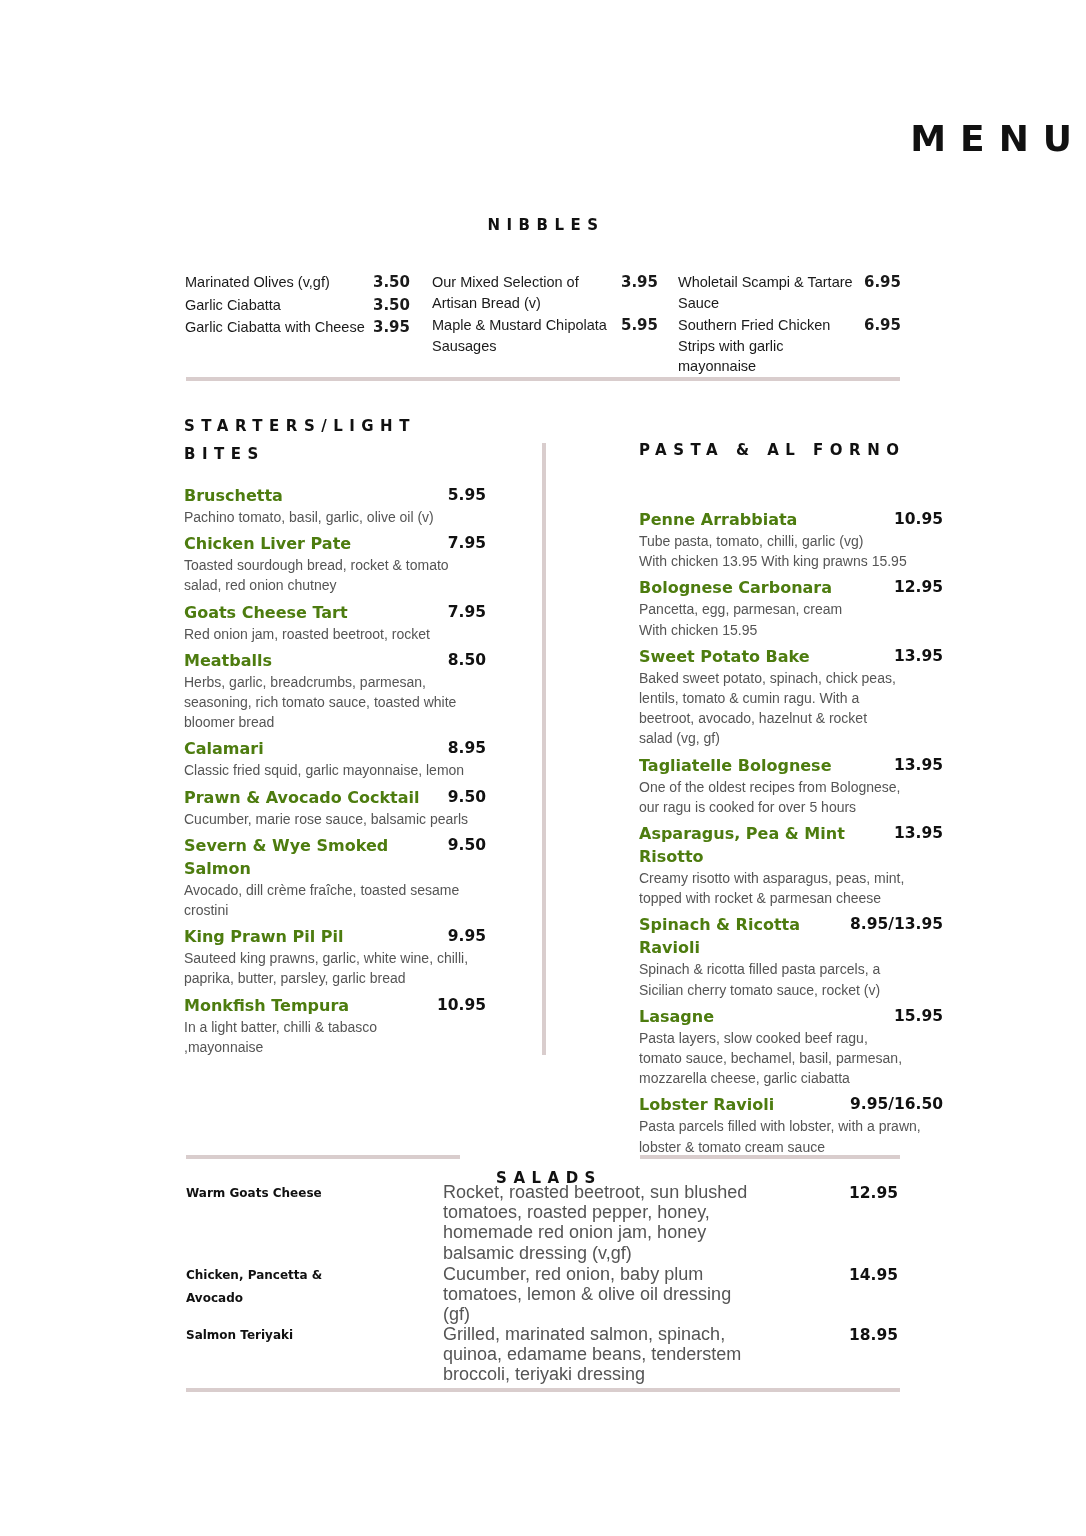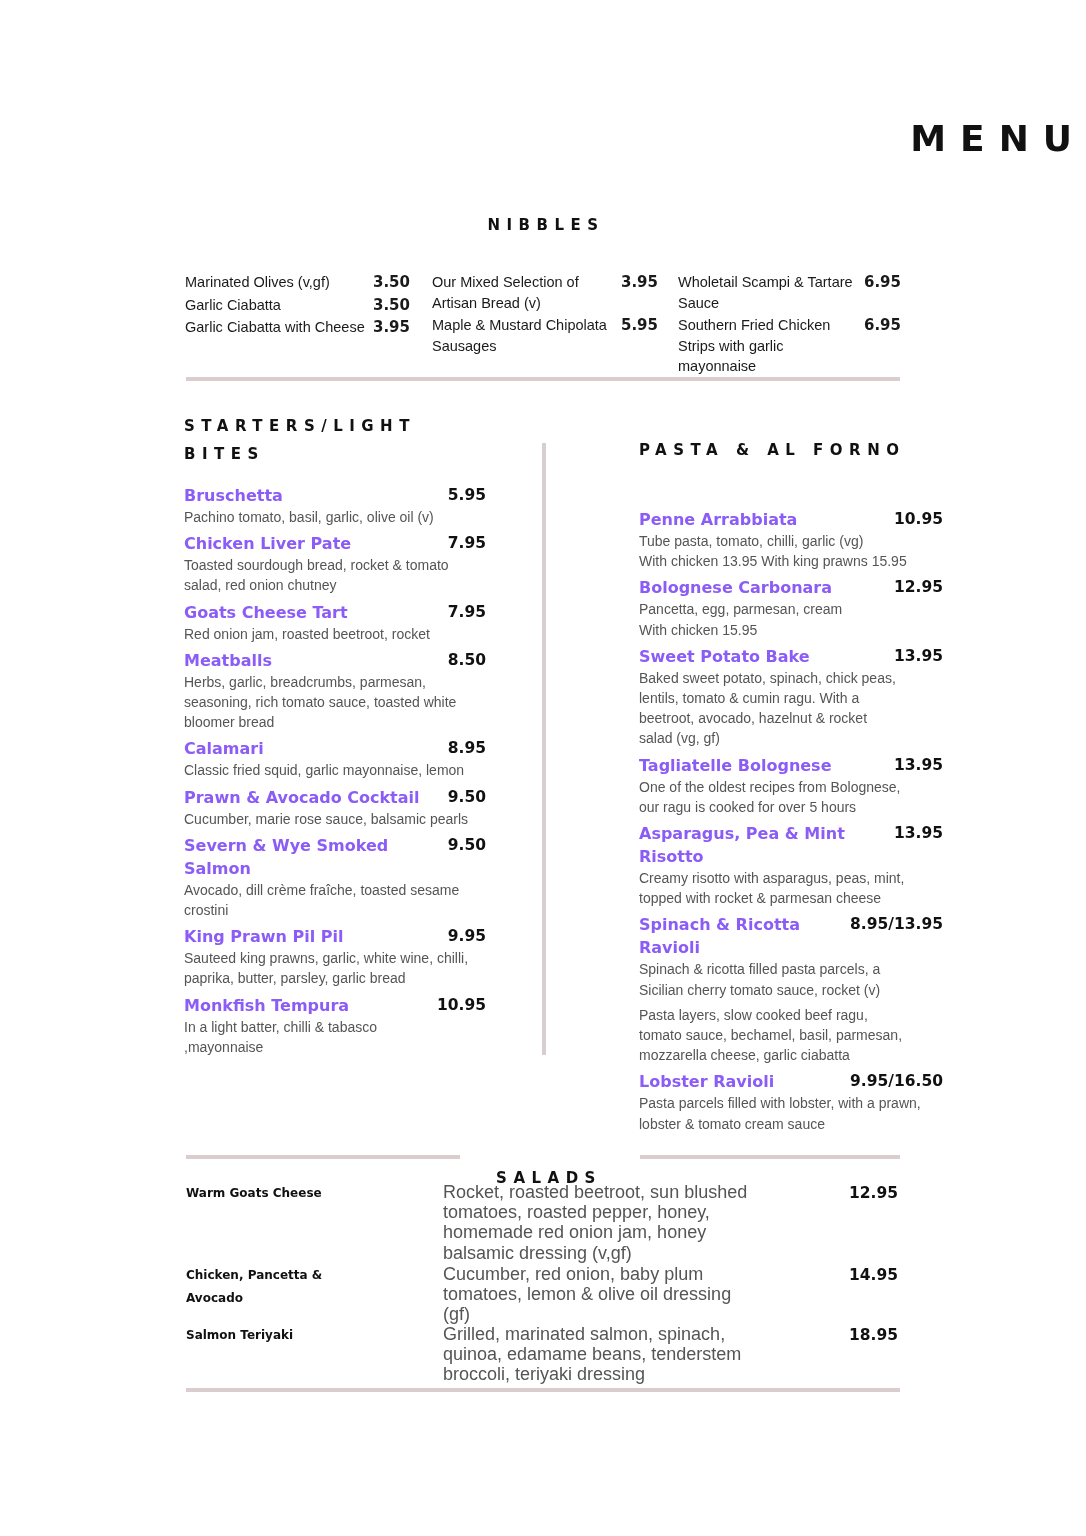--- a/index.html
+++ b/index.html
@@ -28,21 +28,21 @@
     .hr { position: absolute; height: 4px; background: #d9cdcd; }
     .vr { position: absolute; width: 4px; background: #d9cdcd; }
 
     .col { position: absolute; }
     .col-left { left: 184px; top: 412px; width: 302px; }
     .col-right { left: 596px; top: 436px; width: 304px; margin-left: 43px; }
     .col-head-gap { height: 16px; }
 
     .item { margin-bottom: 5px; }
     .item-top { display: flex; justify-content: space-between; align-items: flex-start; }
-    .item-name { font-family: "DejaVu Sans", sans-serif; font-weight: bold; font-size: 16px; line-height: 23px; color: #8b5cf6; flex: 1; padding-right: 10px; }
+    .item-name { font-family: "DejaVu Sans", sans-serif; font-weight: bold; font-size: 16px; line-height: 23px; color: #4d7c0f; flex: 1; padding-right: 10px; }
     .item-price { font-family: "DejaVu Sans", sans-serif; font-weight: bold; font-size: 15.5px; line-height: 22px; color: #111; white-space: nowrap; }
     .item-desc { font-family: "Liberation Sans", sans-serif; font-size: 14px; line-height: 20.2px; color: #555; }
 
     .salads-head { position: absolute; top: 1164px; left: 460px; width: 178px; text-align: center; }
     .salad-row { position: absolute; left: 186px; width: 712px; }
     .salad-name { position: absolute; left: 0; top: 0; width: 220px; font-family: "DejaVu Sans", sans-serif; font-weight: bold; font-size: 12px; line-height: 23px; color: #111; }
     .salad-desc { position: absolute; left: 257px; top: 0; width: 350px; font-family: "Liberation Sans", sans-serif; font-size: 18px; line-height: 20.2px; color: #555; }
     .salad-price { position: absolute; right: 0; top: 0; font-family: "DejaVu Sans", sans-serif; font-weight: bold; font-size: 15.5px; line-height: 22px; color: #111; }
   </style>
 </head>
@@ -200,20 +200,24 @@
       <div class="item-desc" style="max-width:275px;">Creamy risotto with asparagus, peas, mint, topped with rocket &amp; parmesan cheese</div>
     </div>
   <div class="item">
       <div class="item-top">
         <span class="item-name" style="max-width:180px;">Spinach &amp; Ricotta Ravioli</span>
         <span class="item-price">8.95/13.95</span>
       </div>
       <div class="item-desc" style="max-width:270px;">Spinach &amp; ricotta filled pasta parcels, a Sicilian cherry tomato sauce, rocket (v)</div>
     </div>
   <div class="item">
+      <div class="item-top">
+        <span class="item-name">Lasagne</span>
+        <span class="item-price">15.95</span>
+      </div>
       <div class="item-desc" style="max-width:270px;">Pasta layers, slow cooked beef ragu, tomato sauce, bechamel, basil,  parmesan, mozzarella cheese, garlic ciabatta</div>
     </div>
   <div class="item">
       <div class="item-top">
         <span class="item-name">Lobster Ravioli</span>
         <span class="item-price">9.95/16.50</span>
       </div>
       <div class="item-desc">Pasta parcels filled with lobster, with a prawn, lobster &amp; tomato cream sauce</div>
     </div>
 </div>

